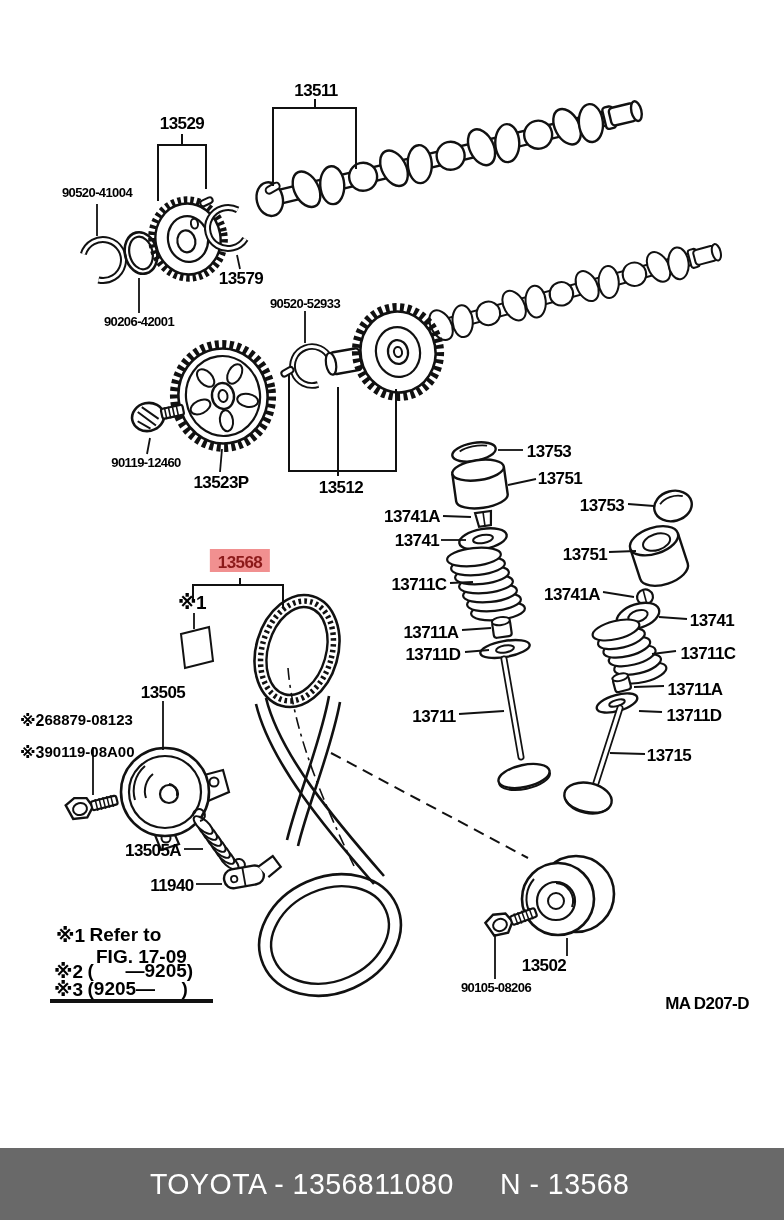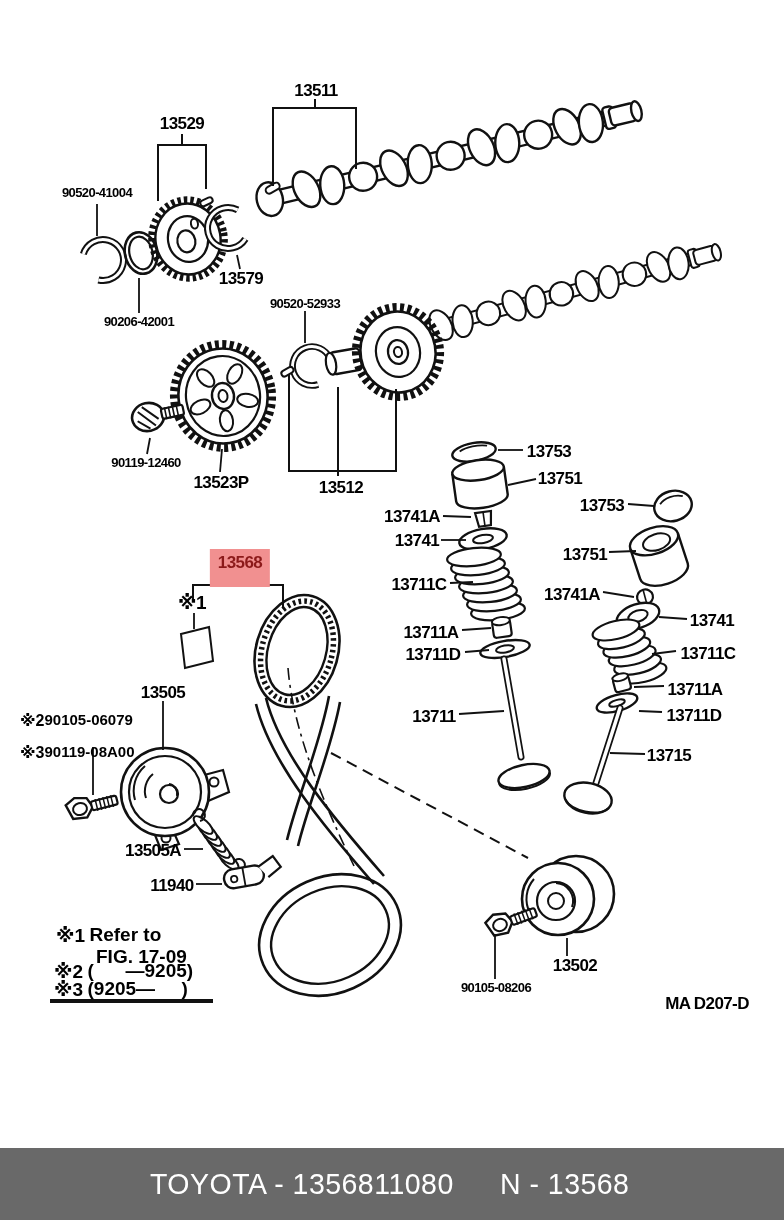--- a/index.html
+++ b/index.html
@@ -3,21 +3,21 @@
 <meta charset="utf-8">
 <style>
   html,body{margin:0;padding:0;background:#fff;}
   body{width:784px;height:1220px;position:relative;overflow:hidden;
        font-family:"Liberation Sans","DejaVu Sans",sans-serif;}
   #stage{position:absolute;left:0;top:0;width:784px;height:1148px;background:#fff;text-align:center;}
   #art{position:absolute;left:0;top:0;}
   .lbl{position:absolute;transform:translateX(-50%);white-space:nowrap;
        font-weight:bold;font-size:17px;letter-spacing:-0.6px;color:#000;line-height:1;}
   .lbl.small{font-size:13px;}
-  .lbl.hl{padding:5px 8px 16px 8px;}
+  .lbl.hl{padding:5px 8px 1px 8px;}
   .fnrow{position:absolute;white-space:nowrap;font-weight:bold;color:#000;line-height:1;}
   .fnrow .fmark{font-size:19px;font-weight:bold;vertical-align:-1px;}
   .fnrow .ftext{font-size:19px;font-weight:bold;}
   #fn-underline{position:absolute;left:50px;top:999px;width:163px;height:3.5px;background:#111;}
   #banner{position:absolute;left:0;top:1148px;width:784px;height:72px;}
   #banner span{position:absolute;top:0;height:72px;line-height:72px;font-size:30px;
        letter-spacing:0.5px;transform:scaleX(0.95);transform-origin:left center;}
   #banner .b-left{left:150px;}
   #banner .b-right{left:500px;}
 </style>
@@ -321,29 +321,29 @@
 <div class="lbl" style="left:585px;top:546px">13751</div>
 <div class="lbl" style="left:572px;top:586px">13741A</div>
 <div class="lbl" style="left:712px;top:612px">13741</div>
 <div class="lbl" style="left:708px;top:645px">13711C</div>
 <div class="lbl" style="left:695px;top:681px">13711A</div>
 <div class="lbl" style="left:694px;top:707px">13711D</div>
 <div class="lbl" style="left:669px;top:747px">13715</div>
 <div class="lbl" style="left:163px;top:684px">13505</div>
 <div class="lbl" style="left:153px;top:842px">13505A</div>
 <div class="lbl" style="left:172px;top:877px">11940</div>
-<div class="lbl" style="left:575px;top:957px">13502</div>
+<div class="lbl" style="left:544px;top:957px">13502</div>
 <div class="lbl small" style="left:496px;top:981px">90105-08206</div>
 <div class="lbl" style="left:707px;top:995px">MA D207-D</div>
 
 <div class="lbl hl" style="left: 240px; top: 549px; background-color: rgb(241, 144, 144); color: rgb(140, 26, 26);">13568</div>
 
 <div class="lbl" style="left:192px;top:593px;font-size:19px">※1</div>
 
-<div class="fnrow" style="left:20px;top:712px"><span class="fmark" style="font-size:16px">※2</span><span class="ftext" style="font-size:15px">90105-06079</span></div>
+<div class="fnrow" style="left:20px;top:712px"><span class="fmark" style="font-size:16px">※2</span><span class="ftext" style="font-size:15px">68879-08123</span></div>
 <div class="fnrow" style="left:20px;top:744px"><span class="fmark" style="font-size:16px">※3</span><span class="ftext" style="font-size:15px">90119-08A00</span></div>
 
 <div class="fnrow" style="left:56px;top:925px"><span class="fmark">※1</span> <span class="ftext">Refer to</span></div>
 <div class="fnrow" style="left:96px;top:947px"><span class="ftext">FIG. 17-09</span></div>
 <div class="fnrow" style="left:54px;top:961px"><span class="fmark">※2</span> <span class="ftext">(&nbsp;&nbsp;&nbsp;&nbsp;&nbsp;&nbsp;—9205)</span></div>
 <div class="fnrow" style="left:54px;top:979px"><span class="fmark">※3</span> <span class="ftext">(9205—&nbsp;&nbsp;&nbsp;&nbsp;&nbsp;)</span></div>
 <div id="fn-underline"></div>
 
 </div>
 

